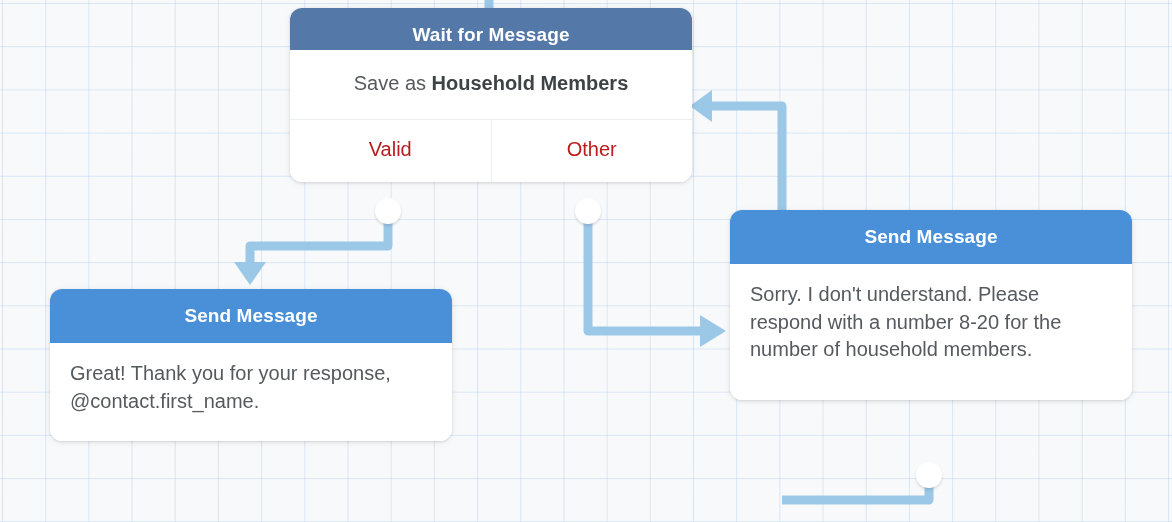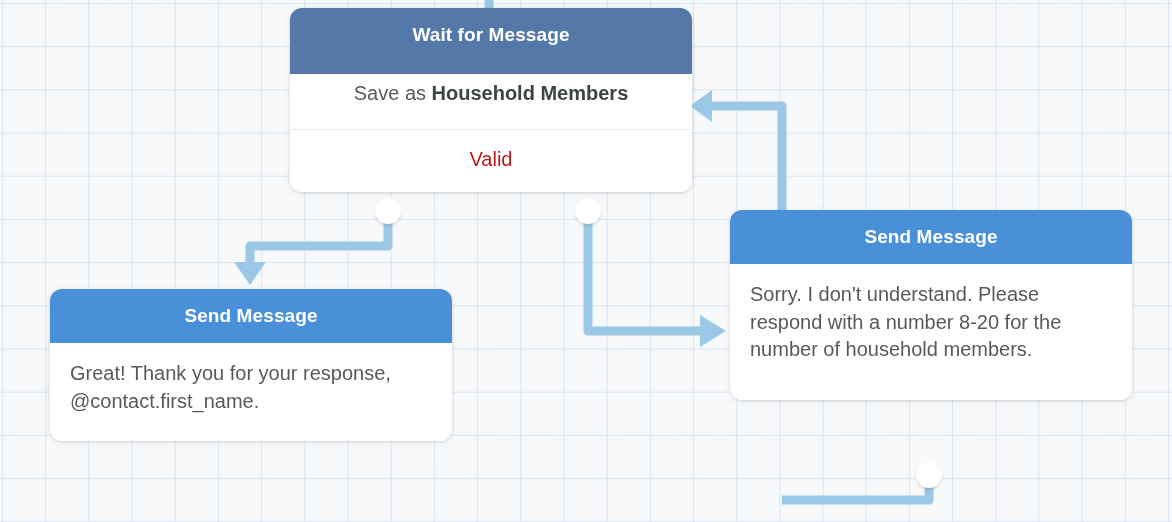--- a/index.html
+++ b/index.html
@@ -53,35 +53,35 @@
   .node-header {
     color: #ffffff;
     font-size: 19px;
     font-weight: bold;
     text-align: center;
     line-height: 1;
     letter-spacing: 0.1px;
   }
   .header-wait {
     background: #5479a8;
-    padding: 17px 10px 30px;
+    padding: 17px 10px 6px;
   }
   .header-send {
     background: #4a90d9;
     padding: 17px 18px 18px;
   }
   .node-body {
     padding: 17px 20px 19px;
     font-size: 20px;
     color: #555a5e;
     line-height: 1.38;
   }
   .body-center {
     text-align: center;
-    padding: 6px 12px 21px;
+    padding: 20px 12px 21px;
   }
   .body-center b {
     color: #3e4346;
     font-weight: bold;
   }
   .exits {
     display: flex;
     border-top: 1px solid #eceef0;
   }
   .exit {
@@ -128,20 +128,21 @@
   </svg>
 
   <div class="node" id="node-wait" style="left:290px; top:8px; width:402px;">
     <div class="node-inner">
       <div class="node-header header-wait">Wait for Message</div>
       <div class="node-body body-center">
         <span>Save as </span><b>Household Members</b>
       </div>
       <div class="exits">
         <div class="exit">Valid</div>
+        <div class="exit">Other</div>
       </div>
     </div>
     <div class="port" style="left:85px; top:190px;"></div>
     <div class="port" style="left:285px; top:190px;"></div>
   </div>
 
   <div class="node" id="node-send-success" style="left:50px; top:289px; width:402px;">
     <div class="node-inner">
       <div class="node-header header-send">Send Message</div>
       <div class="node-body" style="padding-bottom:26px;">Great! Thank you for your response, @contact.first_name.</div>

